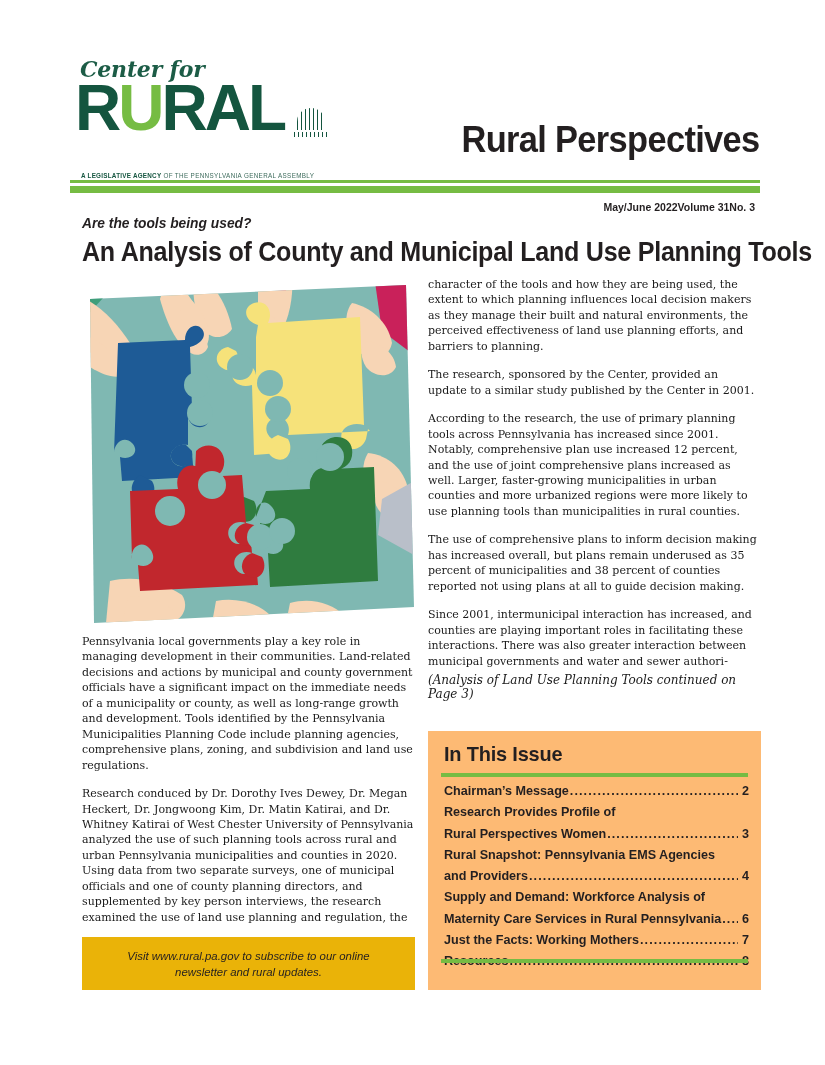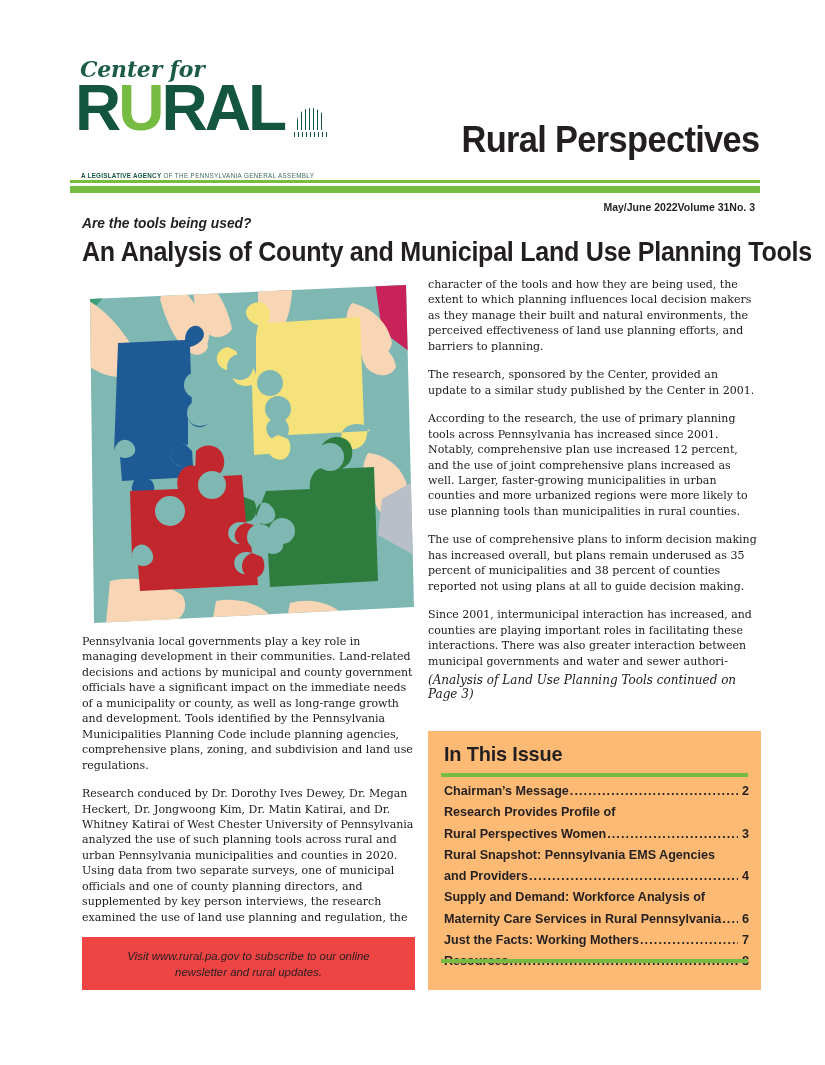--- a/index.html
+++ b/index.html
@@ -124,21 +124,21 @@
   
   .puzzle-wrap{
     position:absolute;left:0px;top:0px;width:332px;height:338px;
     overflow:hidden;
   }
   .puzzle-svg{display:block;width:332px;height:338px;}
 
   
   .subscribe{
     position:absolute;left:82px;top:937px;width:333px;height:53px;
-    background:#ef4444;
+    background:#eab308;
     display:flex;align-items:center;justify-content:center;
   }
   .subscribe p{
     margin:0;text-align:center;
     font-family:"Liberation Sans", sans-serif;
     font-style:italic;font-size:11.4px;line-height:16px;color:#231f20;
     width:290px;
   }
 
   

